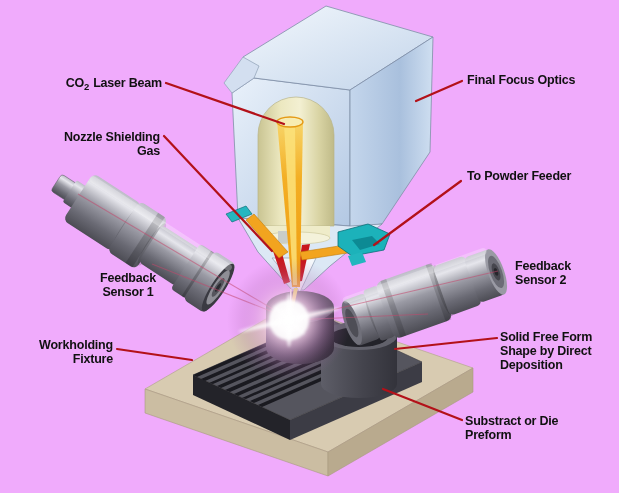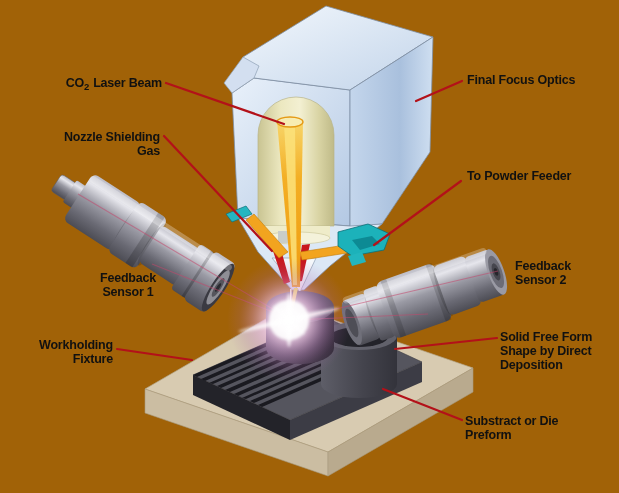--- a/index.html
+++ b/index.html
@@ -1,16 +1,16 @@
 <!DOCTYPE html>
 <html><head>
 <meta charset="utf-8">
 <style>
   html,body{margin:0;padding:0;background:#ffffff;}
-  .stage{position:relative;width:619px;height:493px;background:#a16207;overflow:hidden;
+  .stage{position:relative;width:619px;height:493px;background:#f0abfc;overflow:hidden;
          font-family:"Liberation Sans","DejaVu Sans",sans-serif;}
   svg text{font-family:"Liberation Sans","DejaVu Sans",sans-serif;font-weight:bold;
            font-size:12.5px;letter-spacing:-0.2px;fill:#111111;}
   svg .leader{stroke-width:2.2;fill:none;stroke-linecap:round;}
   svg .sight{stroke:#c2476b;stroke-width:1.1;opacity:.55;fill:none;}
   svg .edge{stroke:#7d8fa6;stroke-width:.8;}
 </style>
 </head>
 <body>
 

